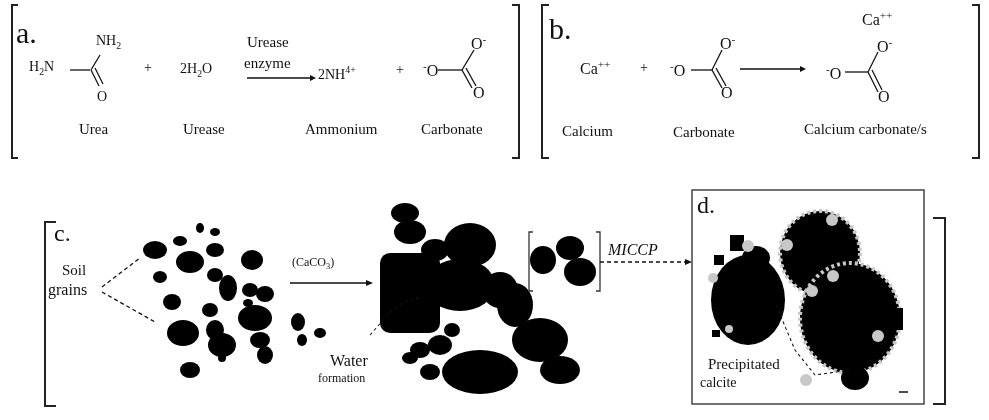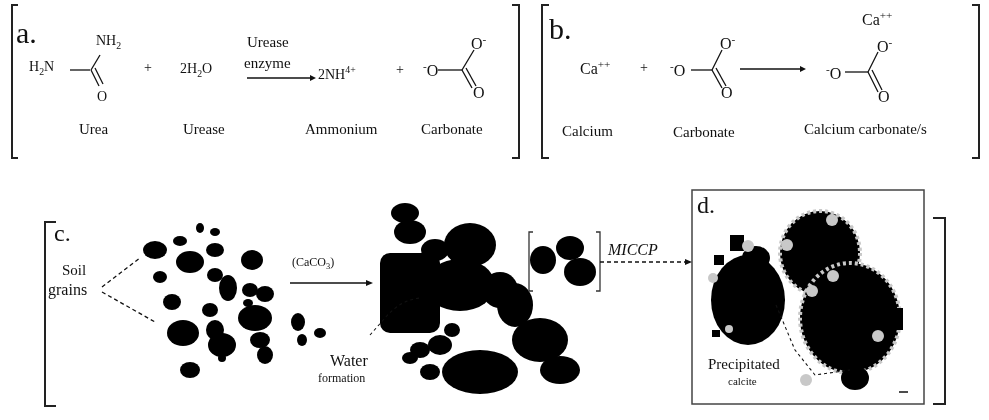--- a/index.html
+++ b/index.html
@@ -194,13 +194,13 @@
 <div class="abs" style="left:54px;top:220px;font-size:24px;">c.</div>
 <div class="abs lbl" style="left:62px;top:262px;font-size:15px;">Soil</div>
 <div class="abs lbl" style="left:48px;top:281px;font-size:16px;">grains</div>
 <div class="abs" style="left:292px;top:255px;font-size:12px;white-space:nowrap;"><span>(CaCO</span><sub>3</sub><span>)</span></div>
 <div class="abs lbl" style="left:330px;top:352px;font-size:16px;">Water</div>
 <div class="abs lbl" style="left:318px;top:371px;font-size:12px;">formation</div>
 <div class="abs lbl" style="left:608px;top:241px;font-size:16px;font-style:italic;">MICCP</div>
 
 <div class="abs" style="left:697px;top:192px;font-size:24px;">d.</div>
 <div class="abs lbl" style="left:708px;top:356px;font-size:15px;text-align:center;">Precipitated</div>
-<div class="abs lbl" style="left:728px;top:375px;font-size:11px;">calcite</div>
+<div class="abs lbl" style="left:700px;top:375px;font-size:14px;">calcite</div>
 
 </body></html>

